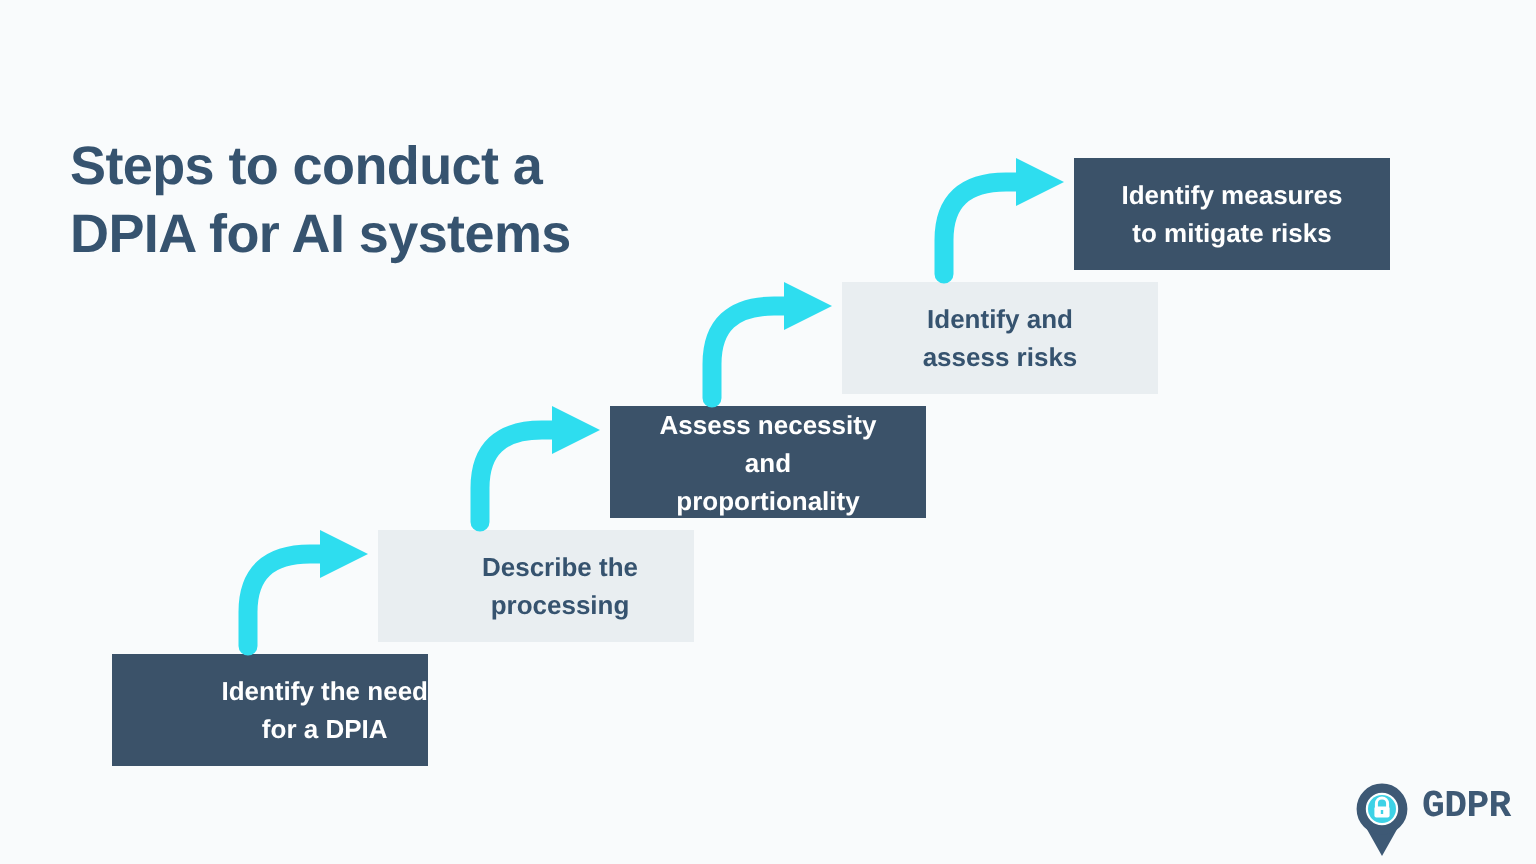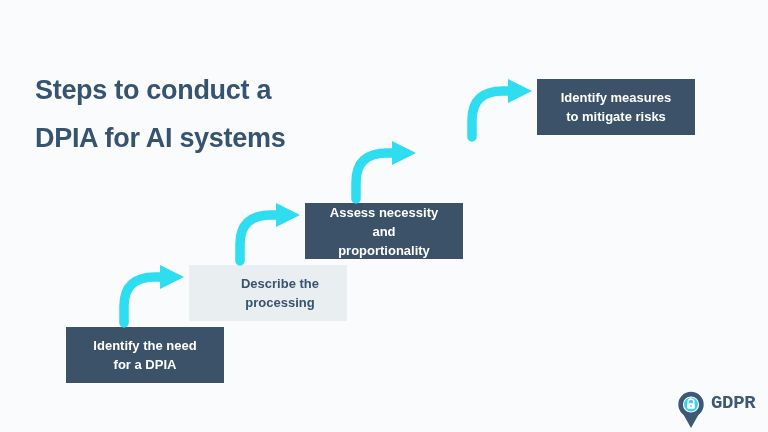--- a/index.html
+++ b/index.html
@@ -20,21 +20,21 @@
     width: 768px;
     height: 432px;
     background: var(--background);
     overflow: hidden;
   }
   .title {
     position: absolute;
     left: 35px;
     top: 66px;
     font-size: 27px;
-    line-height: 48px;
+    line-height: 34px;
     font-weight: 700;
     letter-spacing: -0.3px;
     color: var(--title);
     white-space: pre-line;
   }
   .step {
     position: absolute;
     width: 158px;
     height: 56px;
     display: flex;
@@ -100,32 +100,36 @@
   }
 </style>
 </head>
 <body>
 
 <div class="canvas">
 
   <h1 class="title">Steps to conduct a
 DPIA for AI systems</h1>
 
-  <div class="step" style="left:66px; top:327px;" data-variant="dark">
+  <div class="step" style="left:56px; top:327px;justify-content:flex-end;" data-variant="dark">
     <span class="step-text">Identify the need
 for a DPIA</span>
   </div>
   <div class="step" style="left:189px; top:265px;padding-left:24px;" data-variant="light">
     <span class="step-text">Describe the
 processing</span>
   </div>
   <div class="step" style="left:305px; top:203px;" data-variant="dark">
     <span class="step-text">Assess necessity
 and
 proportionality</span>
+  </div>
+  <div class="step" style="left:421px; top:141px;" data-variant="light">
+    <span class="step-text">Identify and
+assess risks</span>
   </div>
   <div class="step" style="left:537px; top:79px;" data-variant="dark">
     <span class="step-text">Identify measures
 to mitigate risks</span>
   </div>
 
   <svg class="arrow" style="left:115px; top:264px;" viewBox="0 0 72 64">
     <path class="arrow-path" d="M9 59 L9 42 Q9 13 40 13 L45 13"></path>
     <polygon class="arrow-head" points="45,1 69,13 45,25"></polygon>
   </svg>

